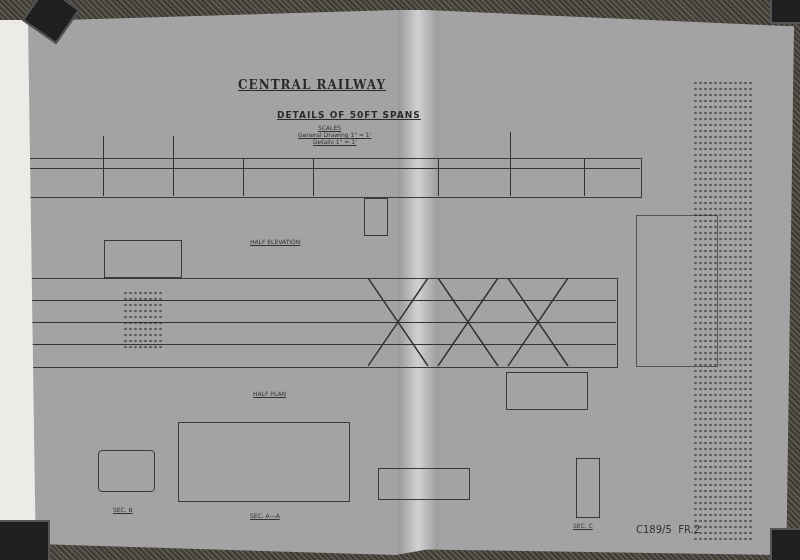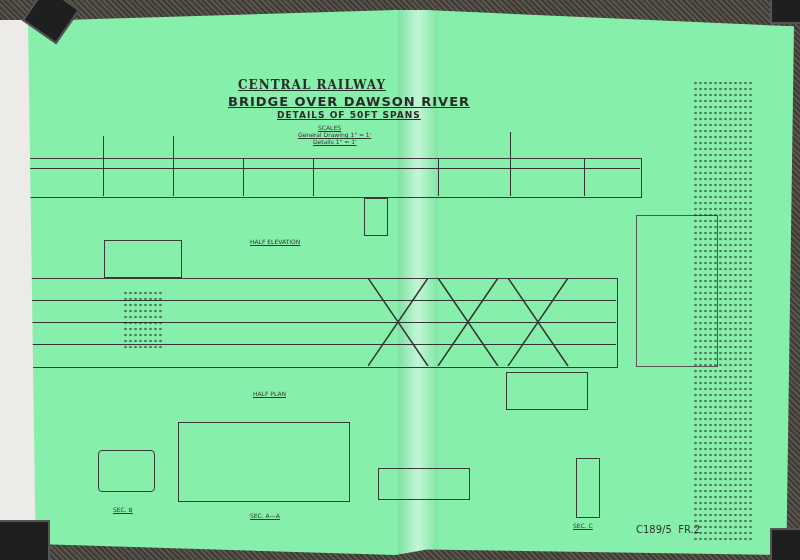--- a/index.html
+++ b/index.html
@@ -1,40 +1,39 @@
 <!DOCTYPE html>
 <html><head>
 <meta charset="utf-8">
 <style>
   html,body{margin:0;padding:0;}
   body{width:800px;height:560px;overflow:hidden;background:#4a4640;position:relative;font-family:"DejaVu Sans",sans-serif;}
   .carpet{position:absolute;inset:0;background:repeating-linear-gradient(45deg,#5a554d 0 2px,#3e3a34 2px 4px);}
   .clip{position:absolute;background:#1e1f1f;border:2px solid #555;}
-  .sheet{position:absolute;left:28px;top:10px;width:766px;height:545px;background:#86efac;
+  .sheet{position:absolute;left:28px;top:10px;width:766px;height:545px;background:#a3a3a3;
     clip-path:polygon(0 2%,48% 0,52% 0,100% 3%,99% 100%,52% 99%,48% 100%,1% 98%);text-decoration:underline;}
   .lsheet{position:absolute;left:0;top:20px;width:60px;height:520px;background:#ecebe7;}
   .fold{position:absolute;left:370px;top:0;width:40px;height:100%;background:linear-gradient(90deg,rgba(0,0,0,0.06),rgba(255,255,255,0.5),rgba(0,0,0,0.04));}
   .title{position:absolute;font-family:"DejaVu Sans",sans-serif;color:#2a2a2a;text-decoration:underline;font-weight:bold;letter-spacing:1px;white-space:nowrap;}
   .lbl{position:absolute;font-size:6px;color:#333;text-decoration:underline;white-space:nowrap;}
   .ink{position:absolute;border:1.5px solid #3a3a3a;}
   .hline{position:absolute;height:0;border-top:1.5px solid #333;}
   .vline{position:absolute;width:0;border-left:1.5px solid #333;}
   .noise{position:absolute;background:radial-gradient(circle,#222 1px,transparent 1.6px) 0 0/5px 6px;opacity:.55;}
   .ref{position:absolute;font-size:10px;color:#333;font-family:"DejaVu Sans",sans-serif;}
 </style>
 </head>
 <body>
 
 <div class="carpet"></div>
 <div class="lsheet"></div>
 <div class="sheet">
   <div class="fold"></div>
 
   <div class="title" style="left:210px;top:68px;font-size:12px;font-family:'DejaVu Serif',serif;">CENTRAL RAILWAY</div>
-  <div class="title" style="left:200px;top:84px;font-size:13px;">BRIDGE OVER DAWSON RIVER</div>
   <div class="title" style="left:232px;top:100px;font-size:9px;margin-left:17px;">DETAILS OF 50FT SPANS</div>
   <div class="lbl" style="left:290px;top:114px;">SCALES</div>
   <div class="lbl" style="left:270px;top:121px;">General Drawing 1" = 1'</div>
   <div class="lbl" style="left:285px;top:128px;">Details 1" = 1'</div>
 
   <div class="ink" style="left:0;top:148px;width:612px;height:38px;"></div>
   <div class="hline" style="left:0;top:158px;width:612px;"></div>
   <div class="vline" style="left:75px;top:126px;height:60px;"></div>
   <div class="vline" style="left:145px;top:126px;height:60px;"></div>
   <div class="vline" style="left:215px;top:148px;height:38px;"></div>

